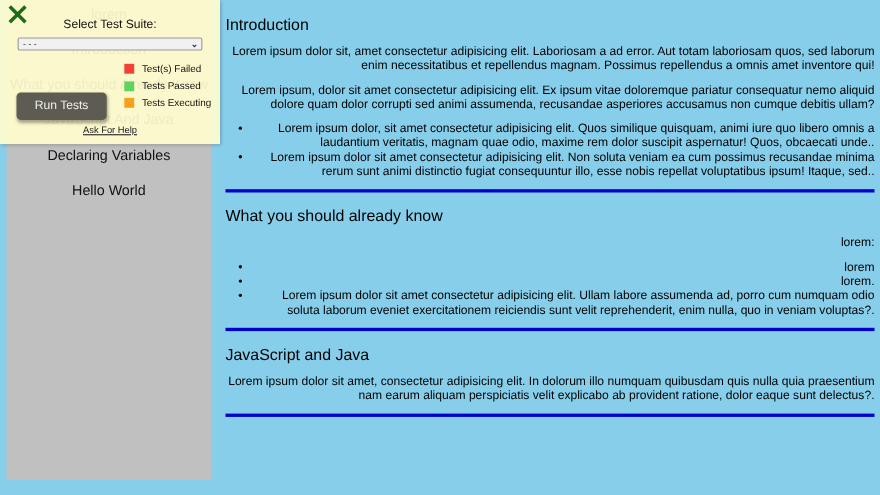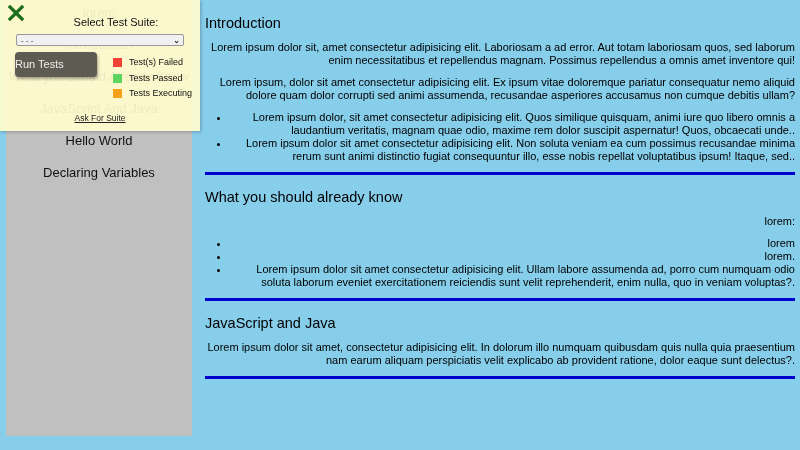--- a/index.html
+++ b/index.html
@@ -37,35 +37,35 @@
     background: rgba(255, 252, 205, 0.93);
     box-shadow: 1px 1px 3px rgba(0,0,0,0.25);
     z-index: 10;
   }
   .close-x {
     position: absolute; left: 7px; top: 4px; width: 18px; height: 18px;
     cursor: pointer;
   }
   .ov-title {
     position: absolute; left: 0; top: 16px; width: 200px; text-align: center;
-    font-size: 11px; color: #111; margin-left: 16px;
+    font-size: 11px; color: #111;
   }
   .ov-select {
     position: absolute; left: 16px; top: 34px; width: 168px; height: 12px;
     border: 1px solid #999; background: #f1f1f1; border-radius: 2px;
     font-size: 8px; line-height: 12px; color: #333; padding-left: 4px; box-sizing: border-box;
     cursor: pointer;
   }
   .ov-select .chev {
     position: absolute; right: 3px; top: 0; font-size: 8px; font-weight: bold;
   }
   .btn {
     position: absolute; left: 15px; width: 82px; height: 25px; border-radius: 4px;
-    color: #eee; font-size: 11px; line-height: 25px;
-    box-shadow: 1px 2px 3px rgba(0,0,0,0.35); cursor: pointer;
+    color: #eee; font-size: 11px; text-align: center; line-height: 25px;
+    box-shadow: 1px 2px 3px rgba(0,0,0,0.35); cursor: pointer; margin-top: 32px;
   }
   .btn-run { top: 52px; background: #5E5C52; }
   .btn-tests { top: 83px; background: #A19F92; height: 27px; line-height: 27px; }
   .legend { position: absolute; left: 113px; font-size: 9px; color: #111; }
   .legend .sw { position: absolute; left: 0; top: 0; width: 9px; height: 9px; }
   .legend .lbl { position: absolute; left: 16px; top: -1px; white-space: nowrap; text-align: right; }
   .lg1 { top: 58px; } .lg2 { top: 74px; } .lg3 { top: 89px; }
   .help {
     position: absolute; left: 0; top: 113px; width: 200px; text-align: center;
     font-size: 8.5px; text-decoration: underline; color: #222; cursor: pointer;
@@ -73,22 +73,22 @@
 </style>
 </head>
 <body>
 
 <nav class="sidebar">
   <ul>
     <li>lorem</li>
     <li>Introduction</li>
     <li>What you should Already Know</li>
     <li>JavaScript And Java</li>
+    <li>Declaring Variables</li>
     <li>Hello World</li>
-    <li>Declaring Variables</li>
   </ul>
 </nav>
 
 <main class="main">
   <section class="section first">
     <h2>Introduction</h2>
     <p>Lorem ipsum dolor sit, amet consectetur adipisicing elit. Laboriosam a ad error. Aut totam laboriosam quos, sed laborum enim necessitatibus et repellendus magnam. Possimus repellendus a omnis amet inventore qui!</p>
     <p>Lorem ipsum, dolor sit amet consectetur adipisicing elit. Ex ipsum vitae doloremque pariatur consequatur nemo aliquid dolore quam dolor corrupti sed animi assumenda, recusandae asperiores accusamus non cumque debitis ullam?</p>
     <ul>
       <li>Lorem ipsum dolor, sit amet consectetur adipisicing elit. Quos similique quisquam, animi iure quo libero omnis a laudantium veritatis, magnam quae odio, maxime rem dolor suscipit aspernatur! Quos, obcaecati unde..</li>
@@ -135,14 +135,14 @@
   </div>
   <div class="legend lg2">
     <span class="sw" style="background:#5DD45D"></span>
     <span class="lbl">Tests Passed</span>
   </div>
   <div class="legend lg3">
     <span class="sw" style="background:#F7A11A"></span>
     <span class="lbl">Tests Executing</span>
   </div>
 
-  <div class="help">Ask For Suite</div>
+  <div class="help">Ask For Help</div>
 </div>
 
 </body></html>

